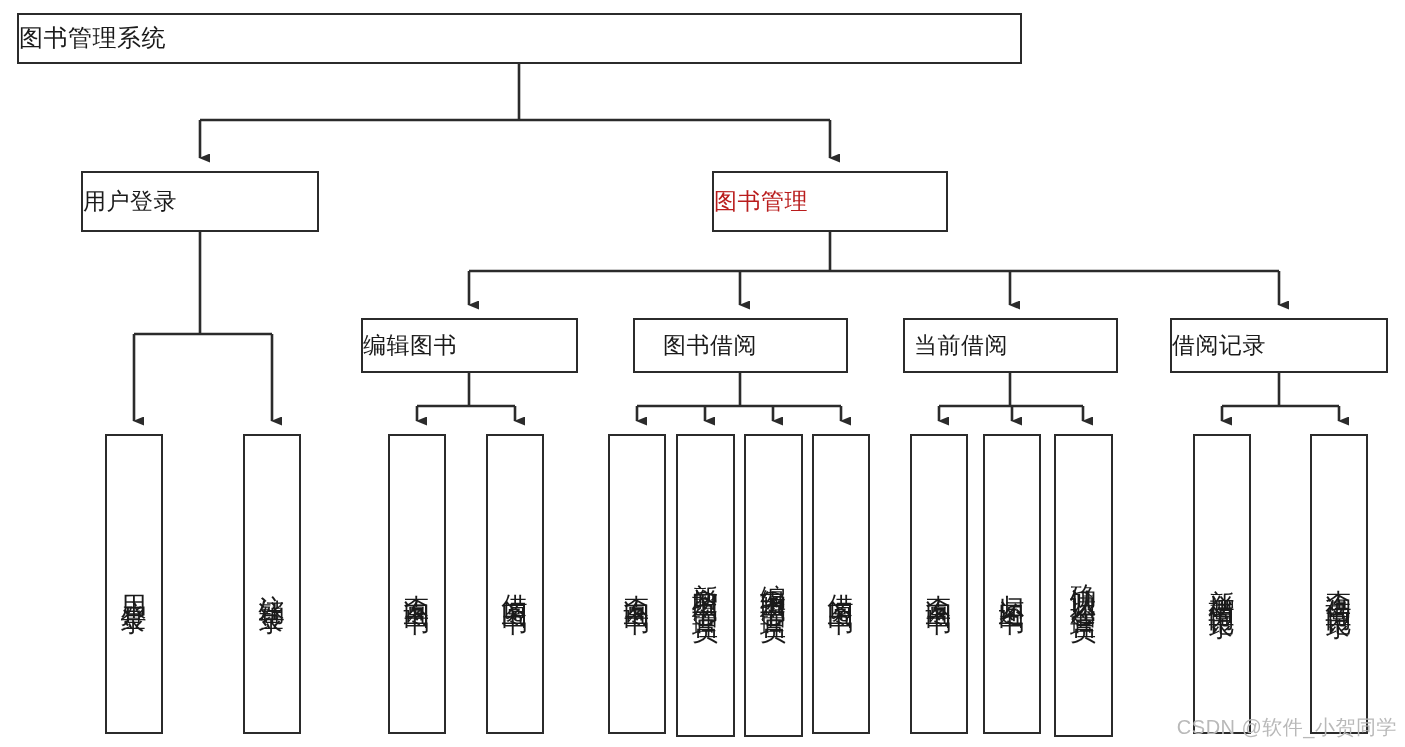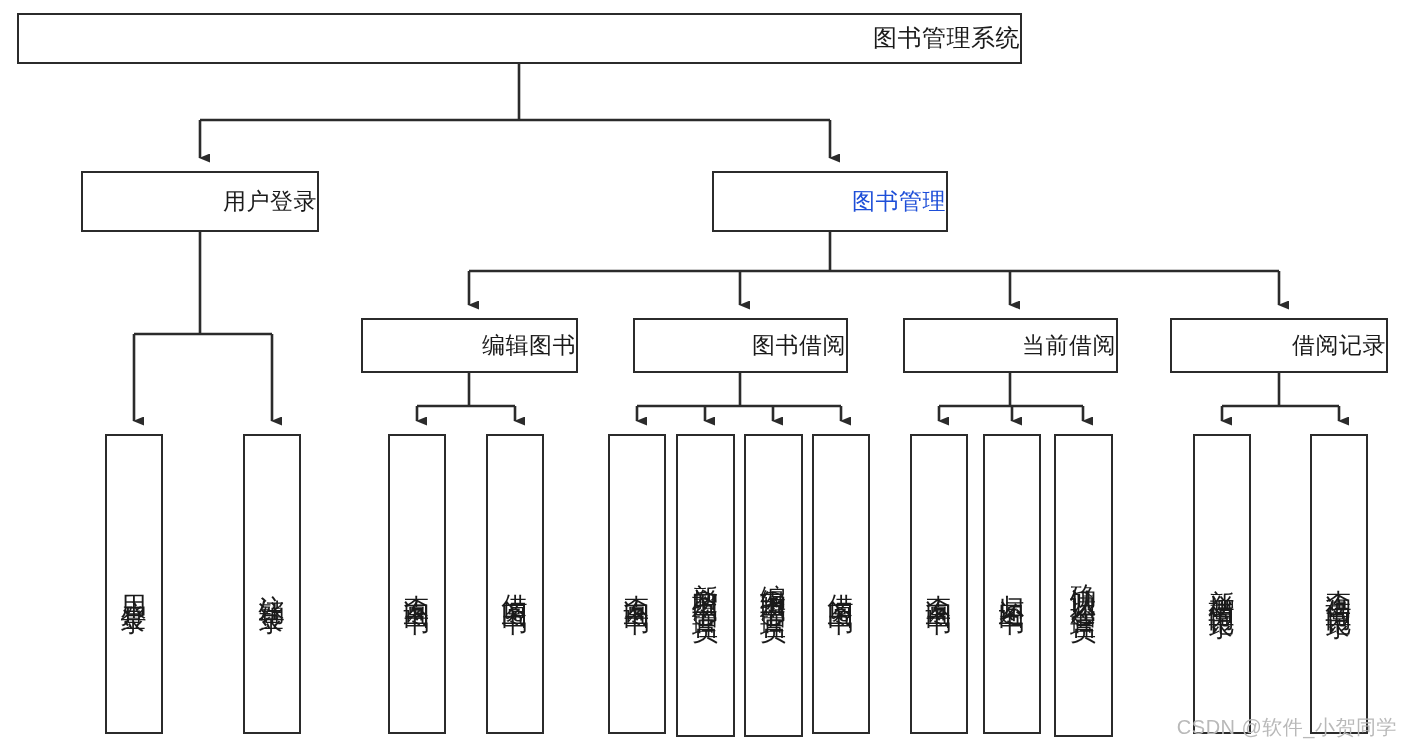--- a/index.html
+++ b/index.html
@@ -26,21 +26,21 @@
     height: 747px;
     pointer-events: none;
   }
   .node {
     position: absolute;
     box-sizing: border-box;
     background: #ffffff;
     border: 2px solid #2b2b2b;
     display: flex;
     align-items: center;
-    justify-content: flex-end;
+    justify-content: flex-start;
     color: #1a1a1a;
     z-index: 2;
   }
   .node .label {
     display: block;
     text-align: center;
     line-height: 1.12;
     white-space: nowrap;
   }
   
@@ -132,28 +132,28 @@
     </g>
   </svg>
 
   <div class="node horiz root" style="left: 17px; top: 13px; width: 1005px; height: 51px; border-color: rgb(43, 43, 43); background: rgb(255, 255, 255); color: rgb(26, 26, 26);">
     <span class="label">图书管理系统</span>
   </div>
 
   <div class="node horiz" style="left: 81px; top: 171px; width: 238px; height: 61px; border-color: rgb(43, 43, 43); background: rgb(255, 255, 255); color: rgb(26, 26, 26);">
     <span class="label">用户登录</span>
   </div>
-  <div class="node horiz" style="left: 712px; top: 171px; width: 236px; height: 61px; border-color: rgb(43, 43, 43); background: rgb(255, 255, 255); color: #1d4ed8;">
+  <div class="node horiz" style="left: 712px; top: 171px; width: 236px; height: 61px; border-color: rgb(43, 43, 43); background: rgb(255, 255, 255); color: #b91c1c;">
     <span class="label">图书管理</span>
   </div>
 
   <div class="node horiz" style="left: 361px; top: 318px; width: 217px; height: 55px; border-color: rgb(43, 43, 43); background: rgb(255, 255, 255); color: rgb(26, 26, 26);">
     <span class="label">编辑图书</span>
   </div>
-  <div class="node horiz" style="left: 633px; top: 318px; width: 215px; height: 55px; border-color: rgb(43, 43, 43); background: rgb(255, 255, 255); color: rgb(26, 26, 26);">
+  <div class="node horiz" style="left: 633px; top: 318px; width: 215px; height: 55px; border-color: rgb(43, 43, 43); background: rgb(255, 255, 255); color: rgb(26, 26, 26); padding-left: 28px;">
     <span class="label">图书借阅</span>
   </div>
   <div class="node horiz" style="left: 903px; top: 318px; width: 215px; height: 55px; border-color: rgb(43, 43, 43); background: rgb(255, 255, 255); color: rgb(26, 26, 26); padding-left: 9px;">
     <span class="label">当前借阅</span>
   </div>
   <div class="node horiz" style="left: 1170px; top: 318px; width: 218px; height: 55px; border-color: rgb(43, 43, 43); background: rgb(255, 255, 255); color: rgb(26, 26, 26);">
     <span class="label">借阅记录</span>
   </div>
 
   <div class="node vert" style="left: 105px; top: 434px; width: 58px; height: 300px; border-color: rgb(43, 43, 43); background: rgb(255, 255, 255); color: rgb(26, 26, 26);">

